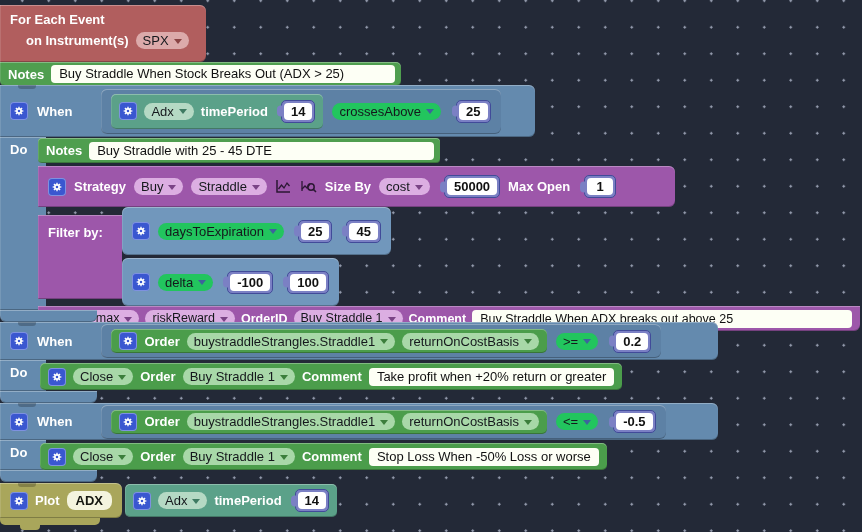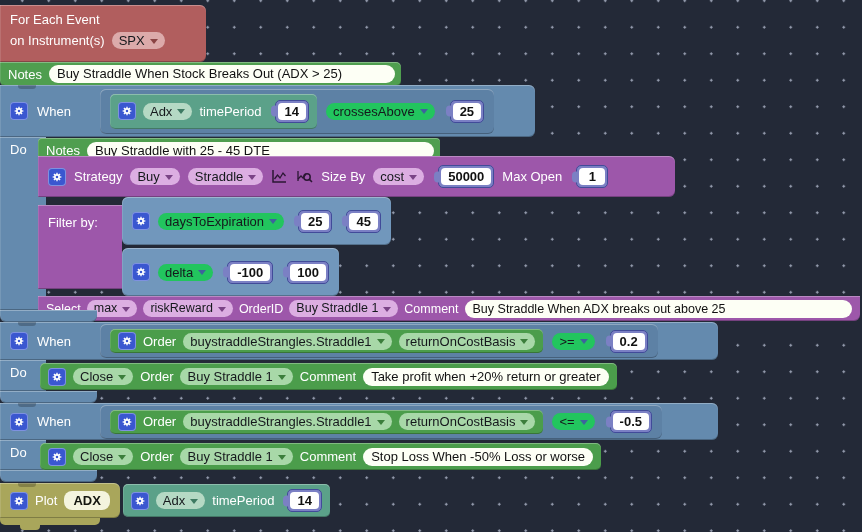--- a/index.html
+++ b/index.html
@@ -6,52 +6,52 @@
   body{
     width:862px;height:532px;position:relative;overflow:hidden;
     background-color:#232937;
     background-image:radial-gradient(circle,#99a1b3 1.1px,transparent 1.4px);
     background-size:26.5px 26.5px;background-position:9px 14px;
     font-family:"Liberation Sans",sans-serif;font-size:13px;color:#fff;
   }
   .blk{position:absolute}
   .hl{box-shadow:inset 0 1px 0 rgba(255,255,255,.30),inset 1px 0 0 rgba(255,255,255,.12),inset 0 -1px 0 rgba(0,0,0,.25)}
   .row{display:flex;align-items:center}
-  .lbl{color:#fff;font-weight:normal;white-space:nowrap}
+  .lbl{color:#fff;font-weight:bold;white-space:nowrap}
   .gear{width:18px;height:18px;border-radius:4px;background:#3a57d0;display:inline-flex;align-items:center;justify-content:center;flex:none;box-shadow:inset 0 0 0 1px rgba(255,255,255,.35)}
   .gear svg{width:12px;height:12px;display:block}
   .pill{display:inline-flex;align-items:center;gap:5px;border-radius:10px;padding:1px 7px;color:#15181c;white-space:nowrap;line-height:15px}
   .tri{width:0;height:0;border-left:4px solid transparent;border-right:4px solid transparent;border-top:5px solid #555;margin-top:1px}
   .p-red{background:#dcaaaa}.p-red .tri{border-top-color:#8a4444}
   .p-green{background:#a8d8a8}.p-green .tri{border-top-color:#3c7e3c}
   .p-teal{background:#b5d9c4}.p-teal .tri{border-top-color:#3e7a62}
   .p-purple{background:#dcaee2}.p-purple .tri{border-top-color:#7a4386}
   .p-blue{background:#22c55e}.p-blue .tri{border-top-color:#3e639c}
   .sock{position:relative;display:inline-flex;background:#7b80c4;border:1px solid #414b99;border-radius:5px;padding:2px;margin-left:6px;flex:none}
   .sock::before{content:"";position:absolute;left:-5px;top:50%;transform:translateY(-50%);width:6px;height:11px;background:#7b80c4;border-radius:4px 0 0 4px}
   .val{background:#fff;border-radius:4px;padding:0 7px;color:#111;font-weight:bold;min-width:12px;text-align:center;line-height:17px;white-space:nowrap}
-  .fld{background:#fdfff5;border-radius:9px;padding:0 8px;color:#111;line-height:18px;white-space:nowrap;overflow:hidden;text-overflow:ellipsis}
+  .fld{background:#fdfff5;border-radius:4px;padding:0 8px;color:#111;line-height:18px;white-space:nowrap;overflow:hidden;text-overflow:ellipsis}
   .notch{position:absolute;left:18px;top:0;width:18px;height:4px;background:rgba(0,0,0,.22);border-radius:0 0 3px 3px}
   
   #for-each{left:0;top:5px;width:206px;height:57px;background:#b15e5e;border-radius:0 6px 6px 0;padding:7px 10px 0 10px;box-sizing:border-box}
-  #for-each .line2{margin-top:5px;gap:7px}
+  #for-each .line2{margin-top:5px;margin-left:16px;gap:7px}
   #notes-top{left:0;top:62px;width:401px;height:24px;background:#4f9e4f;border-radius:0 5px 5px 5px;padding:0 6px 0 8px;gap:7px;display:flex;align-items:center;box-sizing:border-box}
   #notes-top .fld{flex:1}
   .when-row{position:absolute;left:0;top:0;background:#648aae;border-radius:0 6px 6px 0;display:flex;align-items:center;padding-left:10px;gap:9px;box-sizing:border-box}
   .cmp{display:flex;align-items:center;gap:9px;background:#5d81a5;border-radius:6px;padding:5px 10px;margin-left:20px}
   .tealblk{display:flex;align-items:center;gap:7px;background:#5ba189;border-radius:5px;padding:6px 8px}
   .greenblk{display:flex;align-items:center;gap:7px;background:#4b9d4b;border-radius:5px;padding:3px 8px}
   .leftcol{position:absolute;left:0;background:#648aae;width:46px;box-sizing:border-box;padding:5px 0 0 10px}
   .bbar{position:absolute;left:0;width:97px;height:12px;background:#648aae;border-radius:0 0 6px 6px}
   #c1{left:0;top:85px;width:862px;height:237px}
   #c1 .when-row{width:535px;height:52px}
   #c1 .leftcol{top:52px;height:173px}
   #notes2{position:absolute;left:38px;top:53px;width:402px;height:25px;background:#4f9e4f;border-radius:4px;display:flex;align-items:center;gap:7px;padding:0 6px 0 8px;box-sizing:border-box}
   #notes2 .fld{flex:1}
-  #purple{position:absolute;left:38px;top:71px;width:822px}
+  #purple{position:absolute;left:38px;top:81px;width:822px}
   .srow{display:flex;align-items:center;gap:8px;width:637px;height:41px;background:#9d57aa;border-radius:0 6px 6px 0;padding:0 10px;box-sizing:border-box}
   .fzone{display:flex;align-items:center}
   .flabel{width:84px;height:84px;background:#9d57aa;box-sizing:border-box;padding:10px 0 0 10px}
   .fstack{display:flex;flex-direction:column}
   .fblk{display:flex;align-items:center;gap:8px;background:#7197bc;border-radius:6px;padding:0 10px;height:48px;width:fit-content;position:relative}
   .fblk+.fblk{margin-top:3px}
   .selrow{display:flex;align-items:center;gap:6px;width:822px;height:25px;background:#9d57aa;border-radius:0 0 6px 6px;padding:0 8px;box-sizing:border-box;font-size:12.5px}
   .selrow .fld{flex:1;min-width:0}
   #c1 .bbar{top:225px}
   #c2{left:0;top:322px;width:862px;height:81px}

